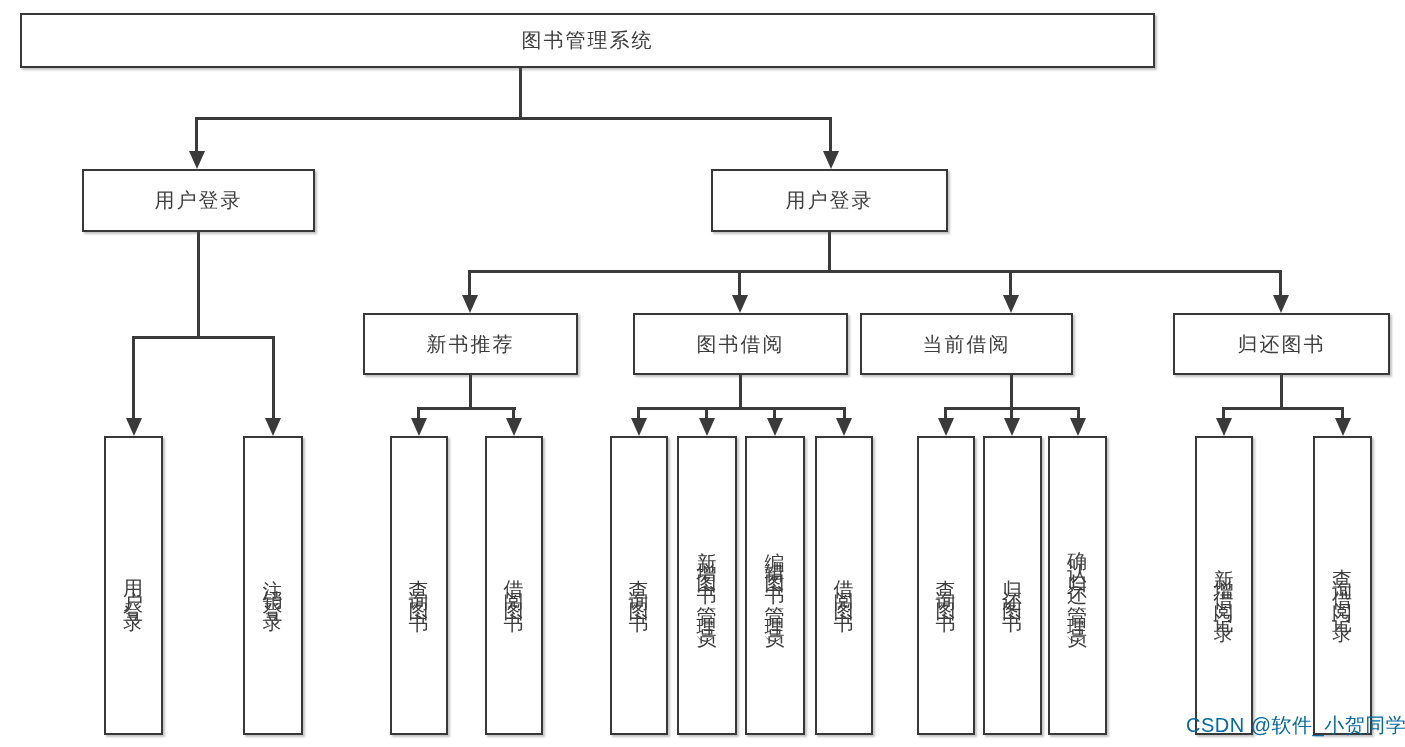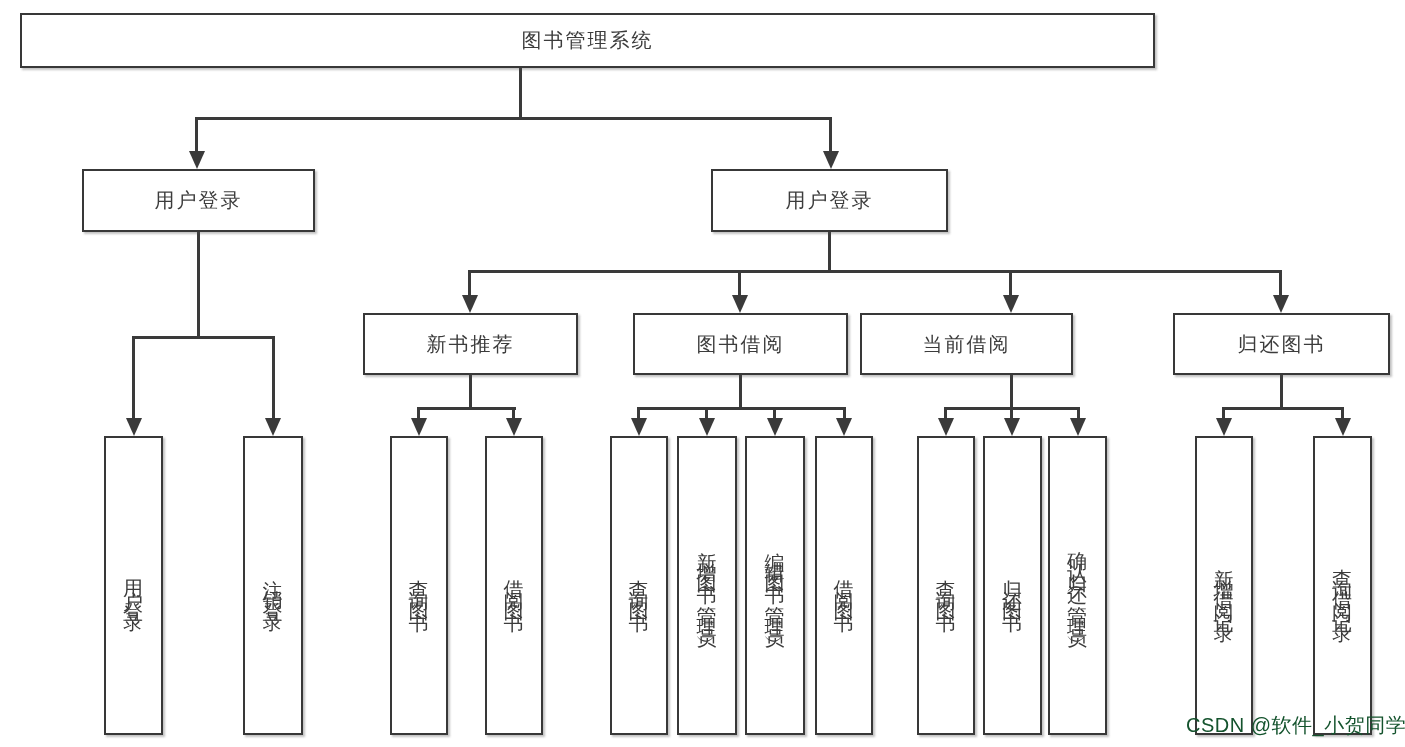--- a/index.html
+++ b/index.html
@@ -25,21 +25,21 @@
   .lh { position:absolute; height:3px; background:#3a3a3a; z-index:1; }
   .lv { position:absolute; width:3px;  background:#3a3a3a; z-index:1; }
   .ah {
     position:absolute; width:0; height:0; z-index:1;
     border-left:8px solid transparent; border-right:8px solid transparent;
     border-top:18px solid #3a3a3a;
   }
 
   .watermark {
     position:absolute; left:1186px; top:712px;
-    font-size:20px; color:#14532d; letter-spacing:0.5px;
+    font-size:20px; color:#0369a1; letter-spacing:0.5px;
     z-index:6; white-space:nowrap;
   }
 </style>
 </head>
 <body>
 
 <div class="canvas">
 
   <div class="lv" style="left:519px;top:66px;height:54px"></div>
   <div class="lh" style="left:196px;top:117px;width:636px"></div>

